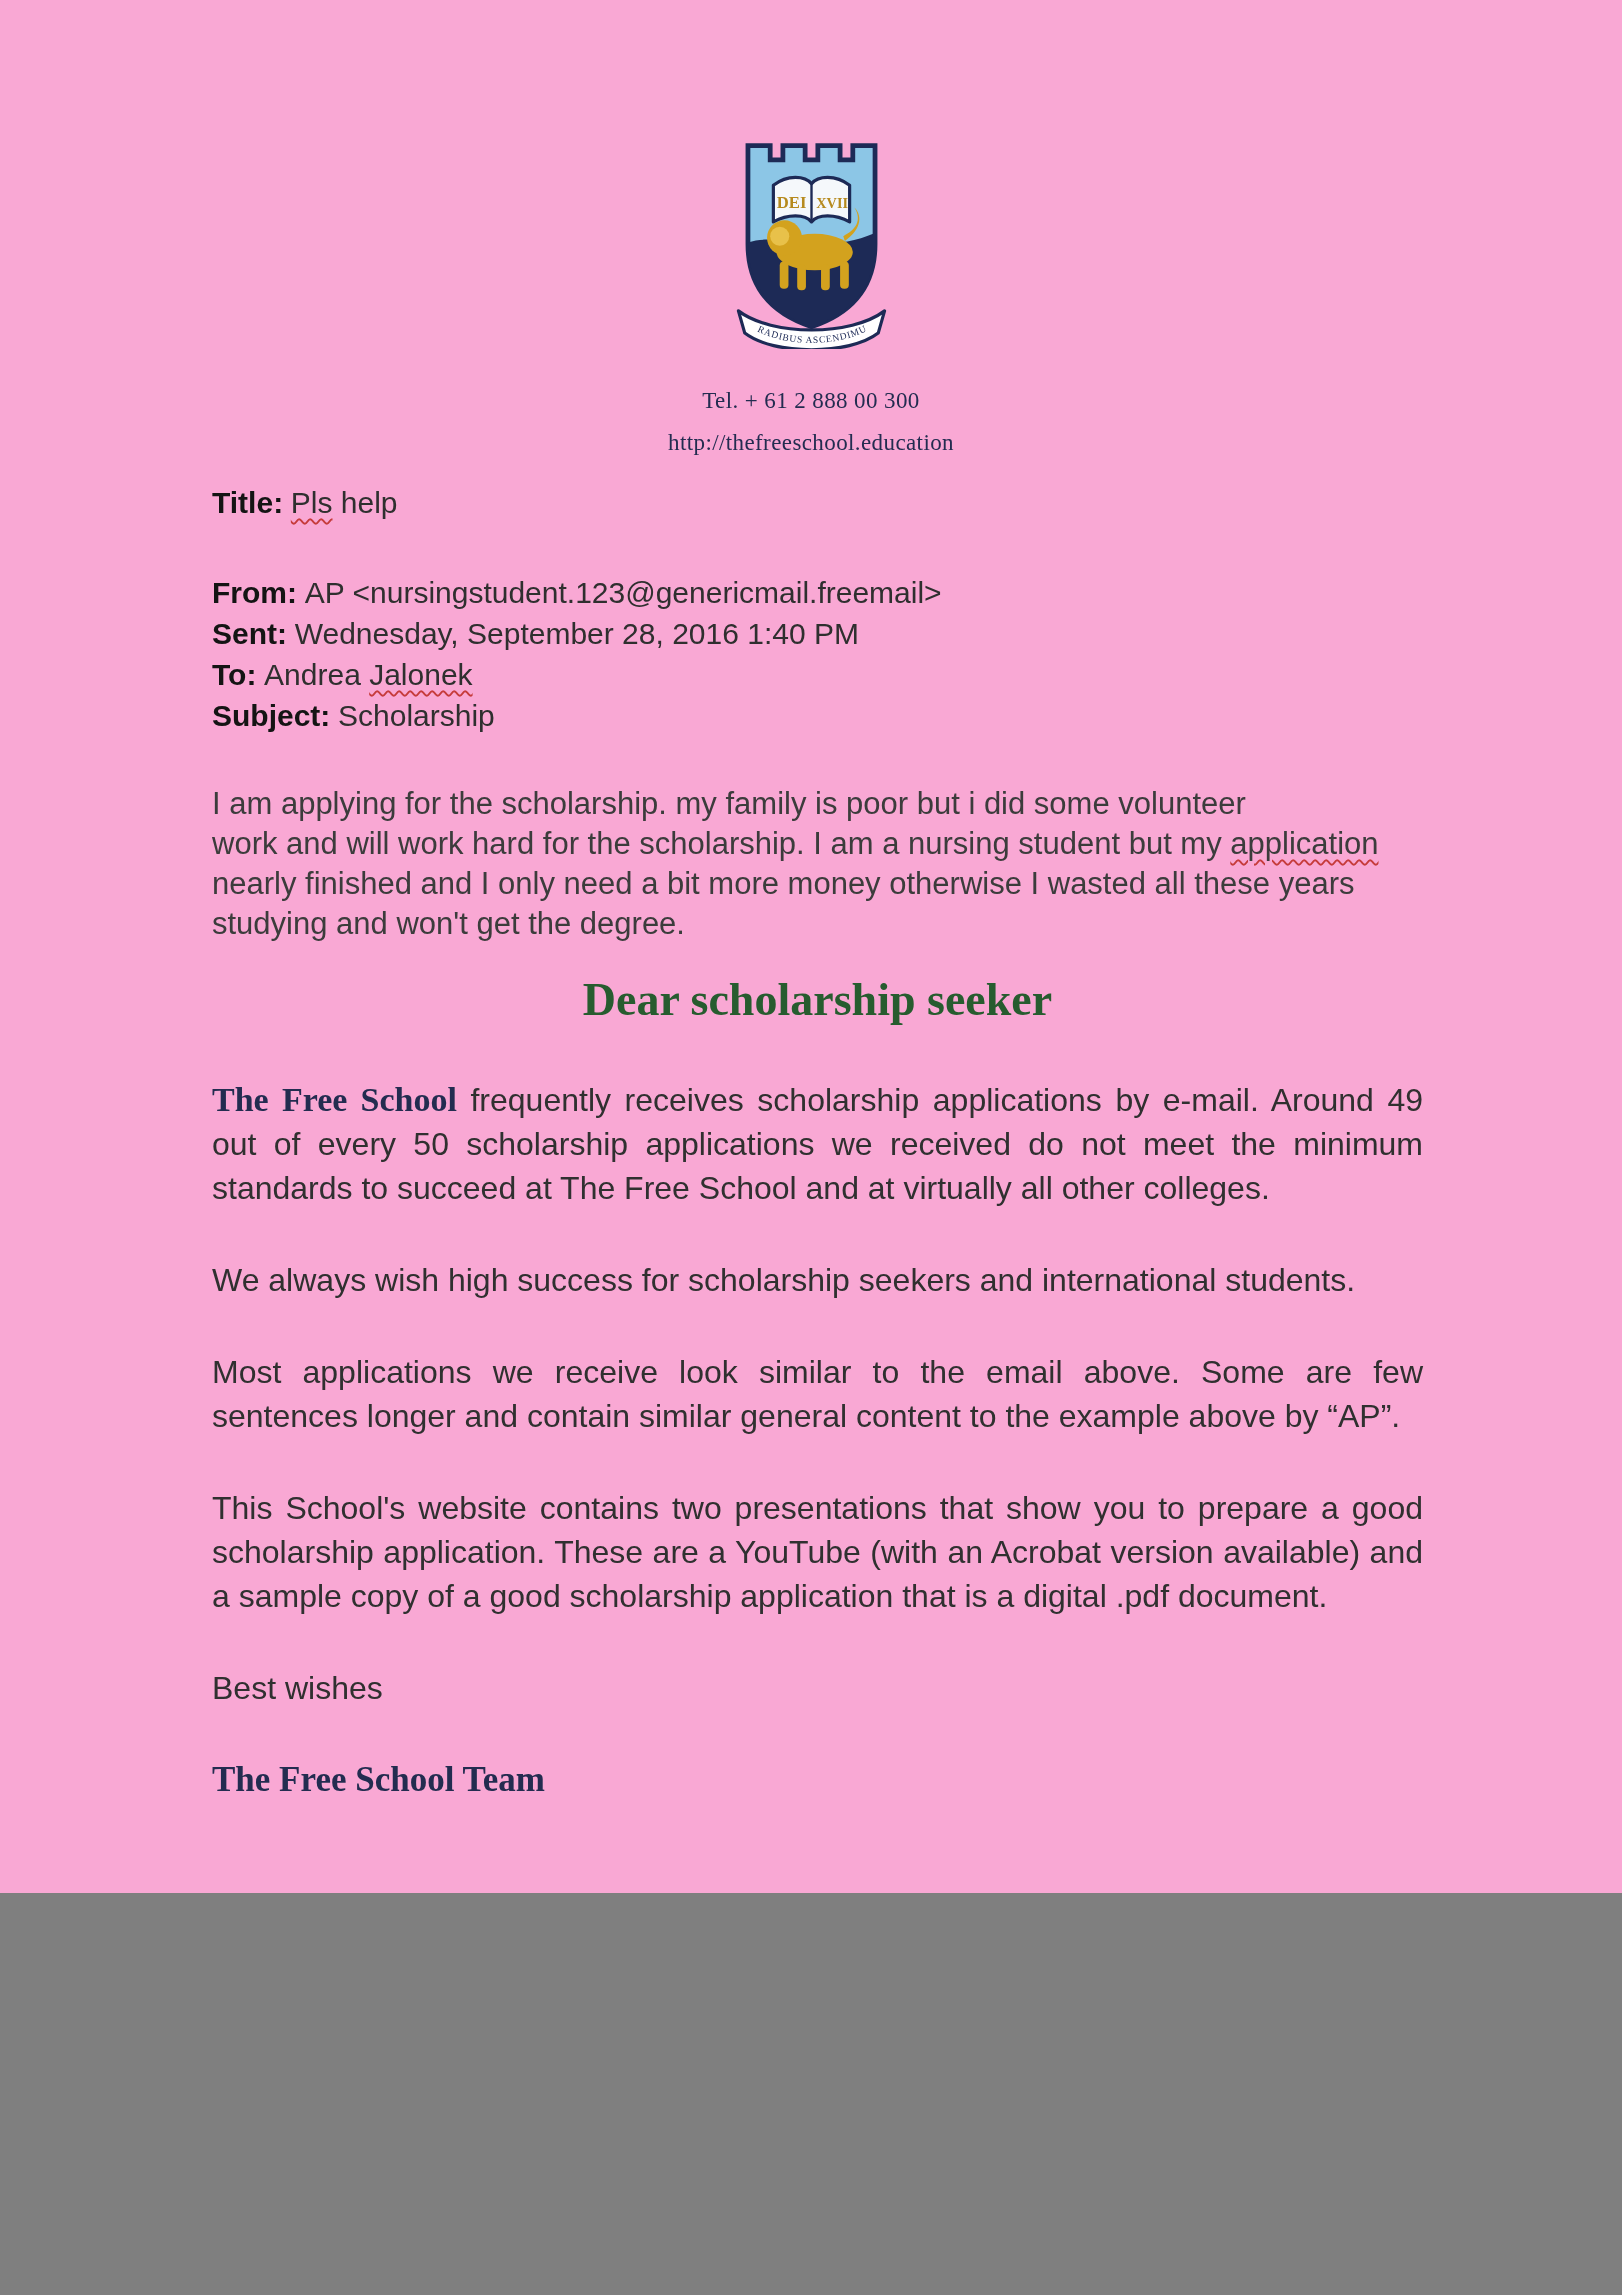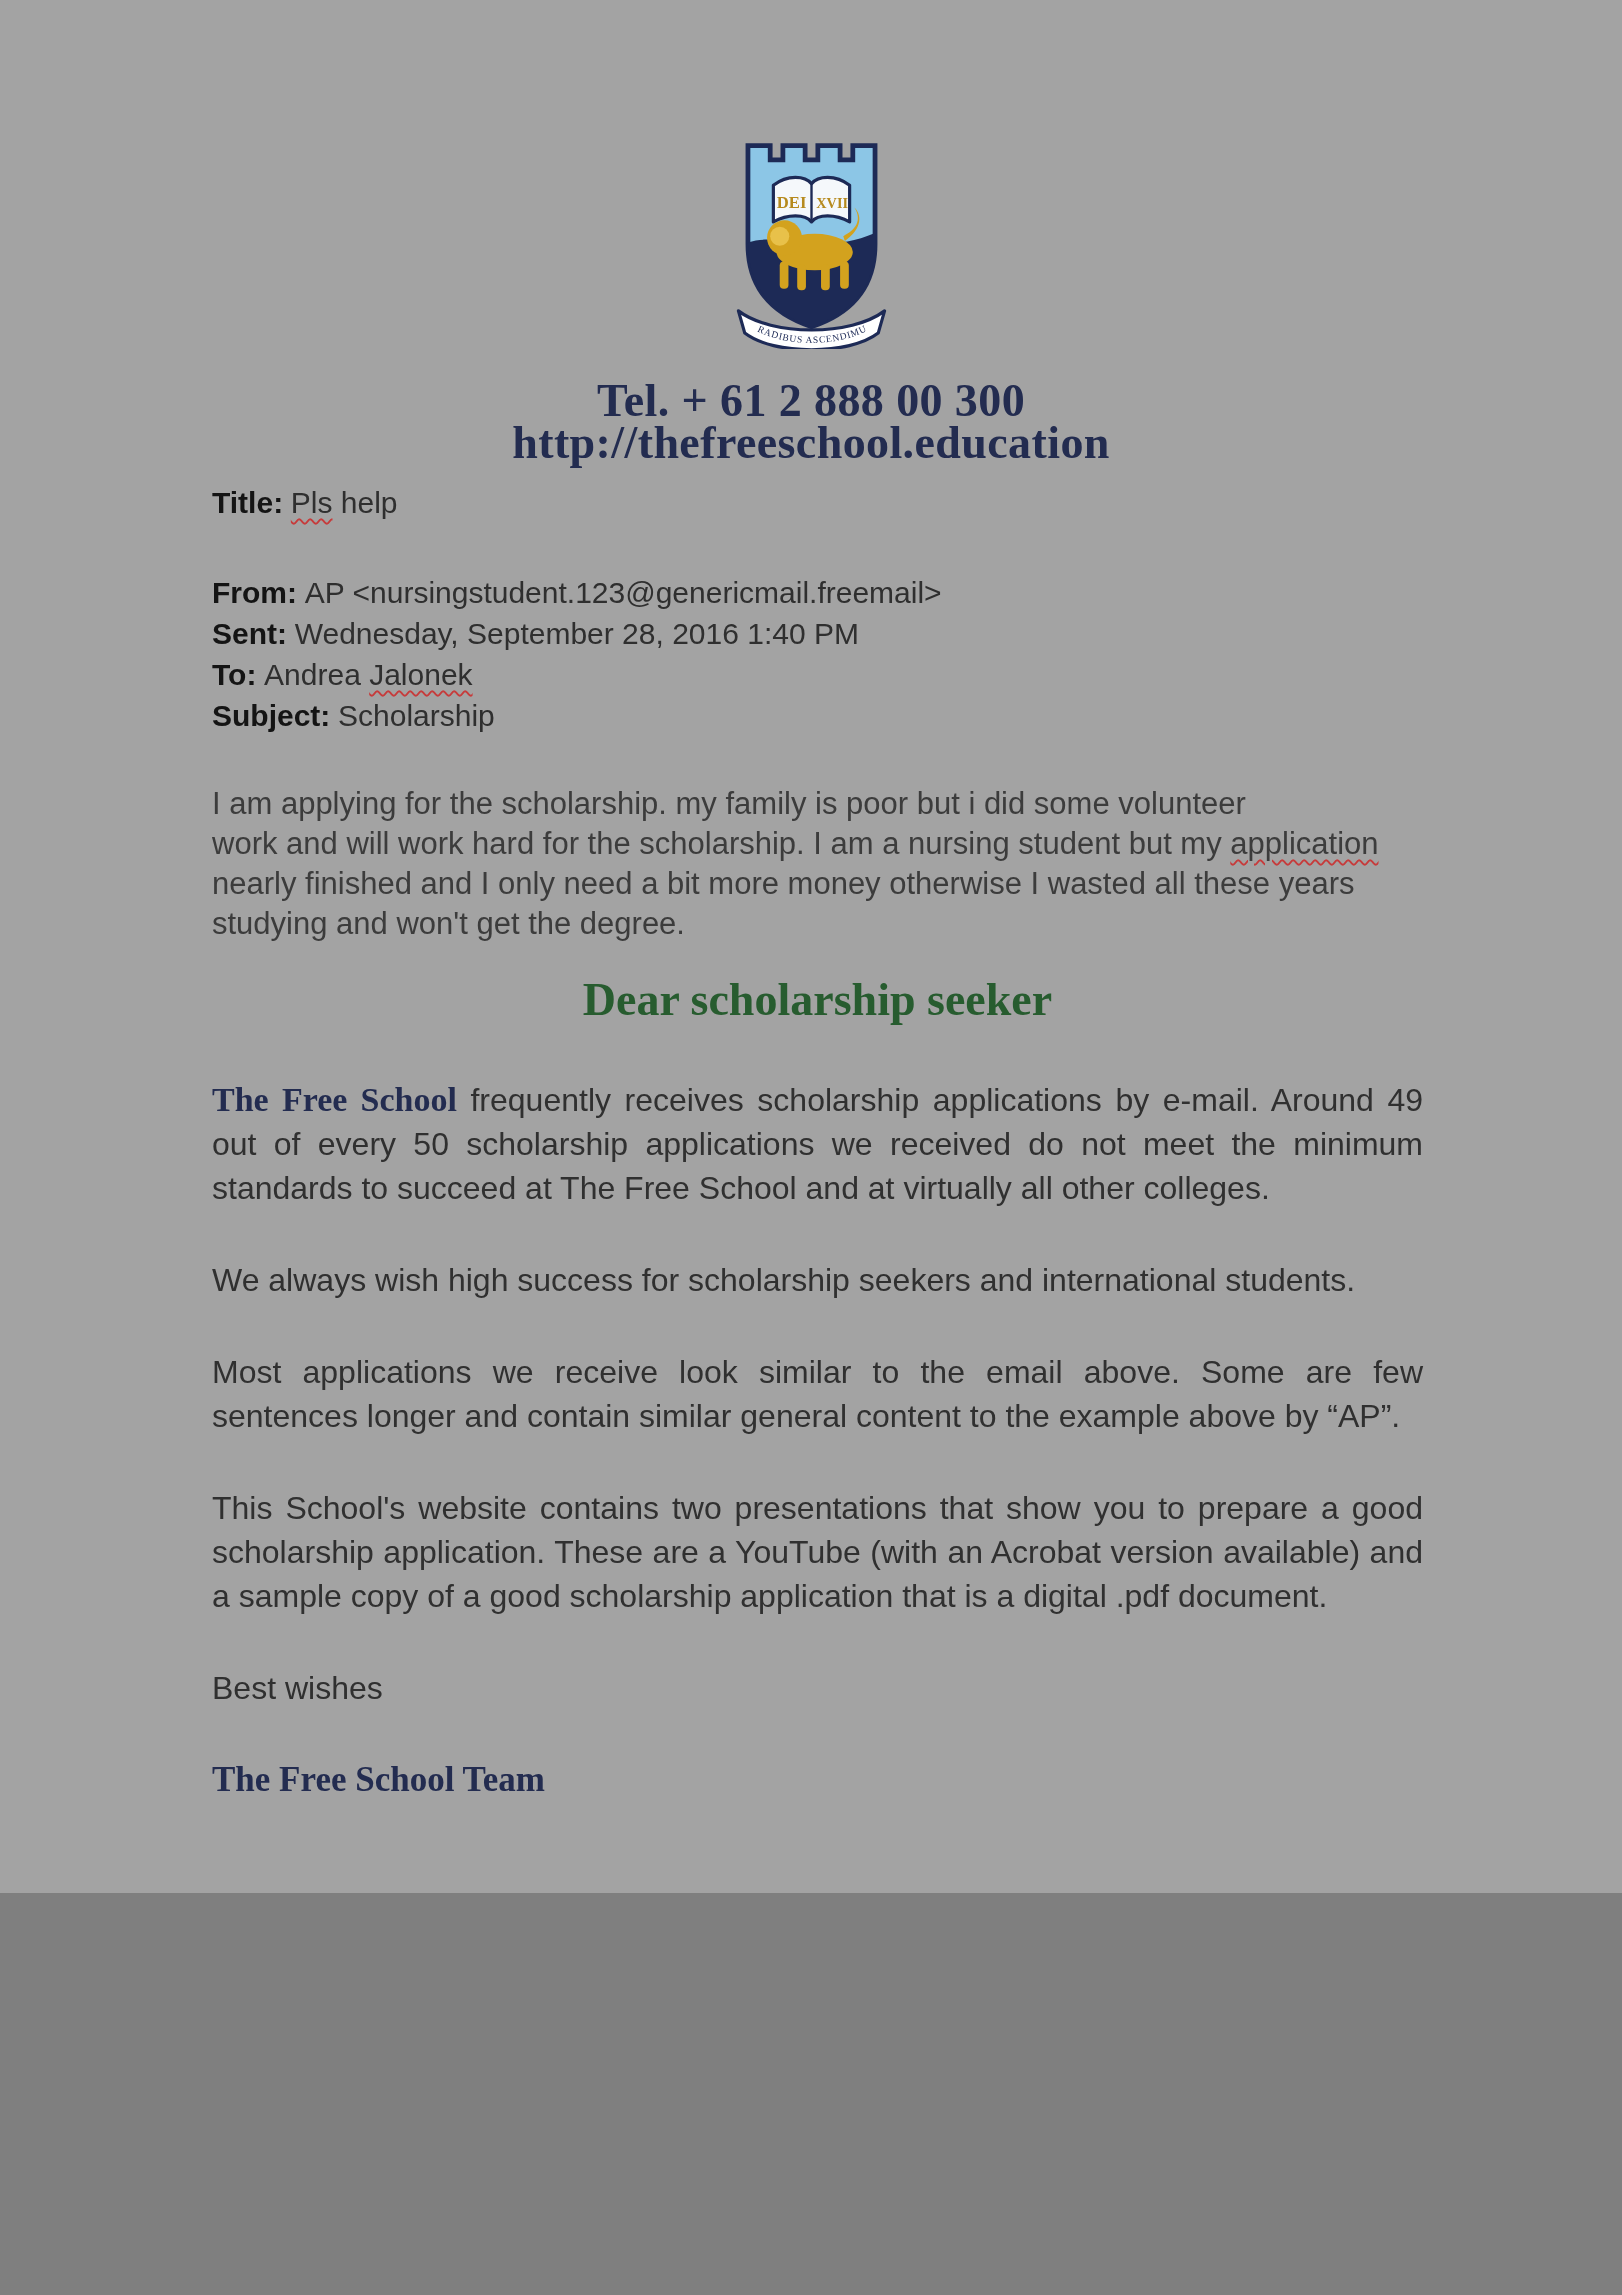--- a/index.html
+++ b/index.html
@@ -1,30 +1,30 @@
 <!DOCTYPE html>
 <html style="font-size:12.3px"><head>
 <meta charset="utf-8">
 <style>
   html,body { margin:0; padding:0; background:#ffffff; }
   .page {
     position:relative;
     width:1622px; height:2295px;
-    background:#a3a3a3;
+    background:#f9a8d4;
     overflow:hidden;
     font-family:"Liberation Sans", sans-serif;
   }
   
   .header { padding-top:125px; text-align:center; }
   .crest { display:inline-block; }
   .contact {
     margin-top:28px;
     font-family:"Liberation Serif", serif;
-    font-weight:700;
-    font-size:46px; line-height:42px;
+    font-weight:400;
+    font-size:23px; line-height:42px;
     color:#232c50;
     letter-spacing:0.4px;
   }
   
   .content { padding:0 199px 0 212px; }
   .title-line { margin-top:18px; font-size:30px; line-height:41px; color:#2f2f2f; }
   .meta-block { margin-top:49px; }
   .meta-line  { font-size:30px; line-height:41px; color:#2f2f2f; }
   .meta-label { font-weight:700; color:#141414; margin-right:7.7px; }
   

